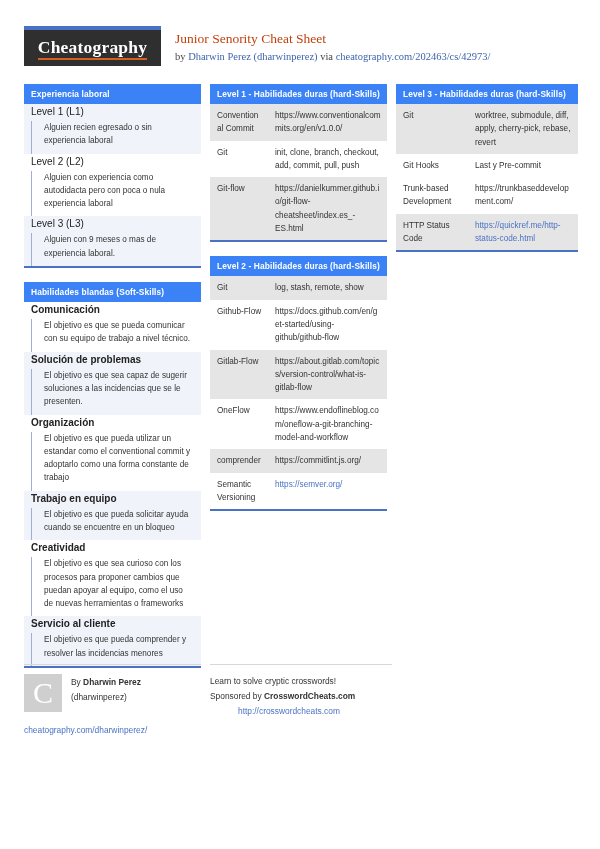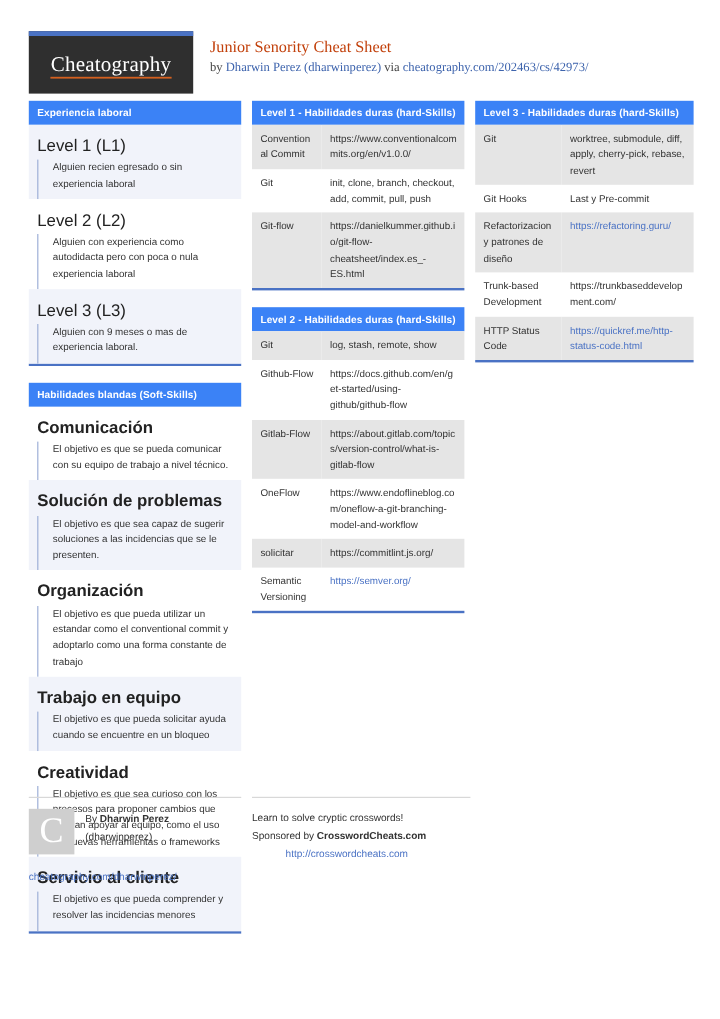--- a/index.html
+++ b/index.html
@@ -18,27 +18,28 @@
 
   
   .header {
     display: flex;
     align-items: flex-start;
     height: 46px;
     margin-bottom: 12px;
   }
   .logo-box {
     width: 137px;
-    height: 52px;
+    height: 40px;
     background: #2f2f2f;
     border-top: 4px solid #4a72c4;
     display: flex;
     align-items: center;
     justify-content: center;
     flex: none;
+    font-weight: bold;
   }
   .logo-text {
     color: #ffffff;
     font-family: "Liberation Serif", serif;
     font-size: 17.5px;
     letter-spacing: .2px;
     position: relative;
     padding-bottom: 2px;
     background-image: linear-gradient(#d4601f, #d4601f);
     background-repeat: repeat-x;
@@ -91,23 +92,23 @@
     letter-spacing: .1px;
   }
 
   
   .def-row {
     background: #ffffff;
     padding: 0;
   }
   .def-row.alt { background: #f1f3fa; }
   .def-term {
-    font-size: 14px;
+    font-size: 10px;
     color: #222;
-    padding: 8px 7px 3px 7px;
+    padding: 1px 7px 3px 7px;
     line-height: 1.3;
   }
   .def-term.bold { font-weight: bold; }
   .def-desc {
     font-size: 8.2px;
     color: #333;
     line-height: 1.62;
     padding: 0 9px 6px 12px;
     margin-left: 7px;
     border-left: 1.5px solid #9fb0d8;
@@ -265,21 +266,21 @@
             </tr>
             <tr class="alt">
               <td class="k">Gitlab-Flow</td>
               <td class="v">https://about.gitlab.com/topics/version-control/what-is-gitlab-flow</td>
             </tr>
             <tr>
               <td class="k">OneFlow</td>
               <td class="v">https://www.endoflineblog.com/oneflow-a-git-branching-model-and-workflow</td>
             </tr>
             <tr class="alt">
-              <td class="k">solicitar</td>
+              <td class="k">comprender</td>
               <td class="v">https://commitlint.js.org/</td>
             </tr>
             <tr>
               <td class="k">Semantic Versioning</td>
               <td class="v"><a>https://semver.org/</a></td>
             </tr>
           </tbody>
         </table>
       </div>
 
@@ -291,24 +292,20 @@
         <div class="block-title">Level 3 - Habilidades duras (hard-Skills)</div>
         <table class="tbl">
           <tbody>
             <tr class="alt">
               <td class="k">Git</td>
               <td class="v">worktree, submodule, diff, apply, cherry-pick, rebase, revert</td>
             </tr>
             <tr>
               <td class="k">Git Hooks</td>
               <td class="v">Last y Pre-commit</td>
-            </tr>
-            <tr class="alt">
-              <td class="k">Refactorizacion y patrones de diseño</td>
-              <td class="v"><a>https://refactoring.guru/</a></td>
             </tr>
             <tr>
               <td class="k">Trunk-based Development</td>
               <td class="v">https://trunkbaseddevelopment.com/</td>
             </tr>
             <tr class="alt">
               <td class="k">HTTP Status Code</td>
               <td class="v"><a>https://quickref.me/http-status-code.html</a></td>
             </tr>
           </tbody>

